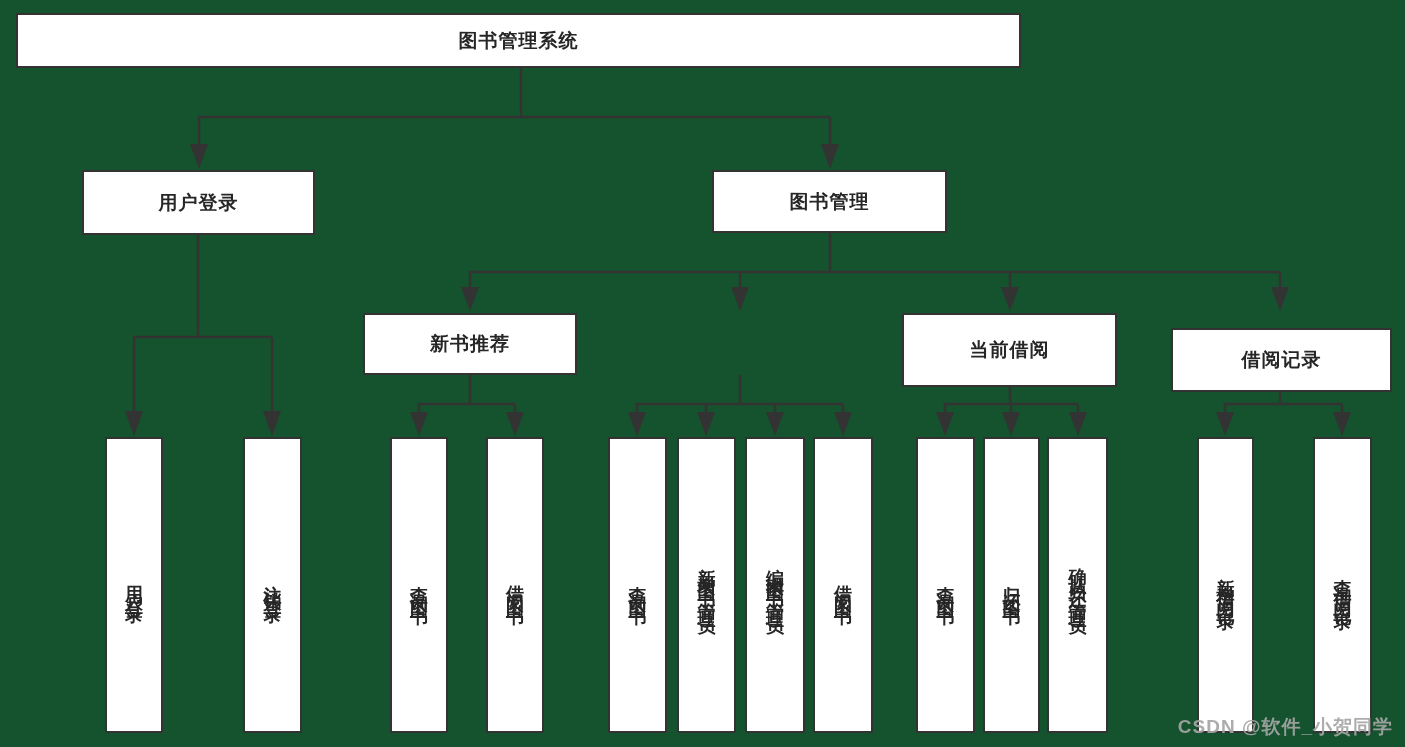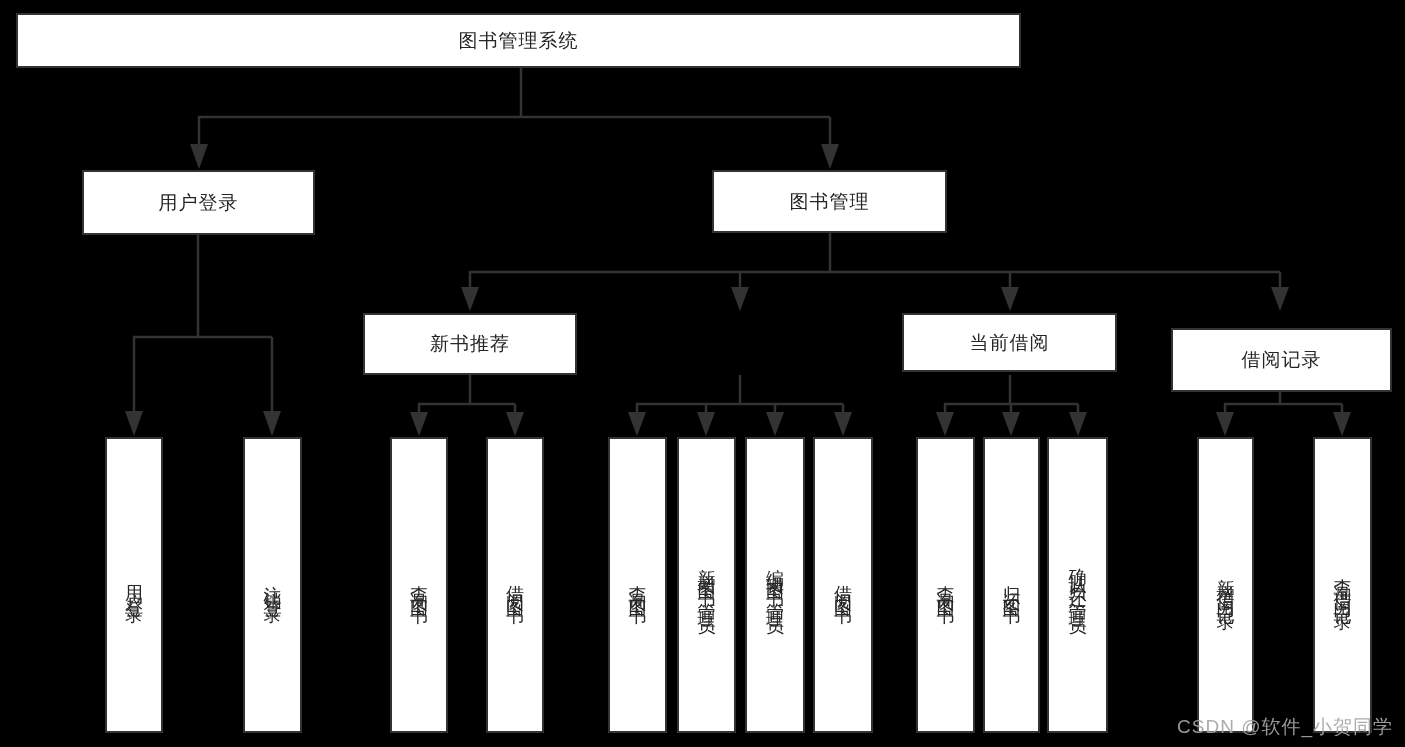--- a/index.html
+++ b/index.html
@@ -1,18 +1,19 @@
 <!DOCTYPE html>
 <html><head>
 <meta charset="utf-8">
 <style>
   html,body{margin:0;padding:0;background:#ffffff;}
   .stage{
-    position:relative;width:1405px;height:747px;background:#000000;overflow:hidden;
+    position:relative;width:1405px;height:747px;background:#14532d;overflow:hidden;
     font-family:"Liberation Sans","DejaVu Sans",sans-serif;
+    font-weight:bold;
   }
   .connectors{position:absolute;left:0;top:0;z-index:1;}
   .node{
     position:absolute;z-index:2;box-sizing:border-box;
     background:#ffffff;border:2.5px solid #333333;
     display:flex;align-items:center;justify-content:center;
     color:#262626;
   }
   .node.h .lbl{font-size:19px;letter-spacing:1px;white-space:nowrap;}
   .node.v .lbl{
@@ -69,21 +70,21 @@
   <div class="node h" style="left:82px;top:170px;width:233px;height:65px">
     <span class="lbl">用户登录</span>
   </div>
   <div class="node h" style="left:712px;top:170px;width:235px;height:63px">
     <span class="lbl">图书管理</span>
   </div>
 
   <div class="node h" style="left:363px;top:313px;width:214px;height:62px">
     <span class="lbl">新书推荐</span>
   </div>
-  <div class="node h" style="left:902px;top:313px;width:215px;height:59px">
+  <div class="node h" style="left:902px;top:313px;width:215px;height:74px">
     <span class="lbl">当前借阅</span>
   </div>
   <div class="node h" style="left:1171px;top:328px;width:221px;height:64px">
     <span class="lbl">借阅记录</span>
   </div>
 
   <div class="node v" style="left:105px;top:437px;width:58px;height:296px">
     <span class="lbl">用户登录</span>
   </div>
   <div class="node v" style="left:243px;top:437px;width:59px;height:296px">

